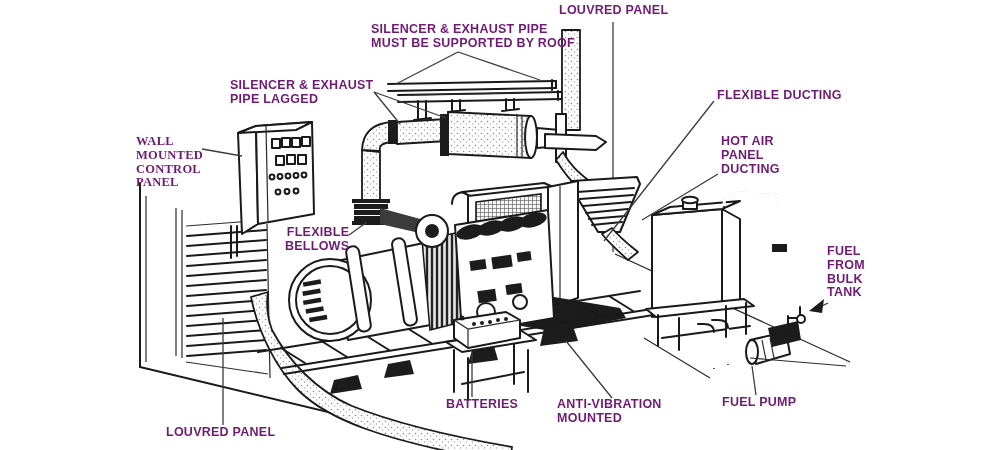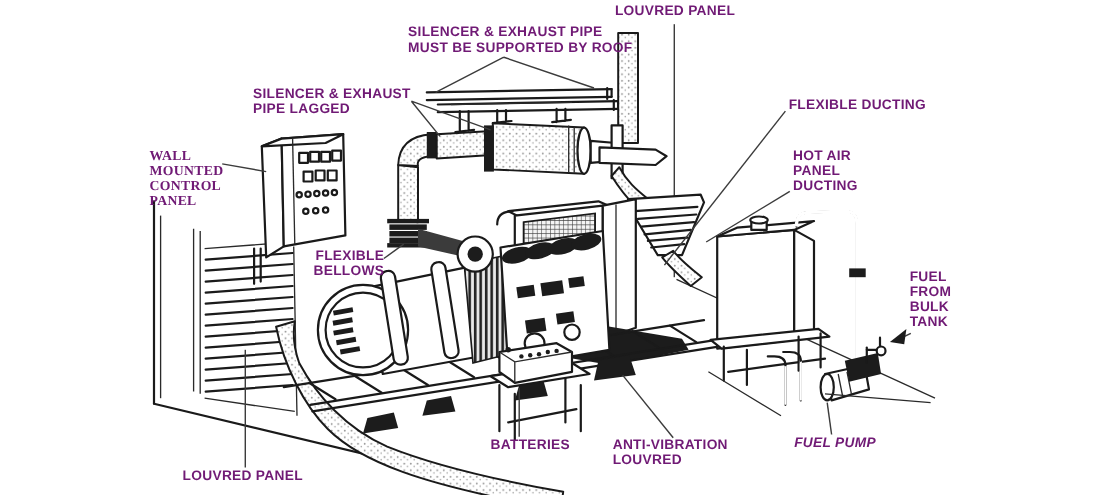--- a/index.html
+++ b/index.html
@@ -270,17 +270,17 @@
 PANEL
 DUCTING</div>
 <div class="lbl" style="left:285px;top:226px;text-align:right;">FLEXIBLE
 BELLOWS</div>
 <div class="lbl" style="left:827px;top:245px;">FUEL
 FROM
 BULK
 TANK</div>
 <div class="lbl" style="left:434px;top:398px;margin-left:12px;">BATTERIES</div>
 <div class="lbl" style="left:557px;top:398px;">ANTI-VIBRATION
-LOUVRED</div>
-<div class="lbl" style="left:722px;top:396px;font-style:italic;">FUEL PUMP</div>
+MOUNTED</div>
+<div class="lbl" style="left:722px;top:396px;">FUEL PUMP</div>
 <div class="lbl" style="left:166px;top:426px;">LOUVRED PANEL</div>
 
 </div>
 
 </body></html>

